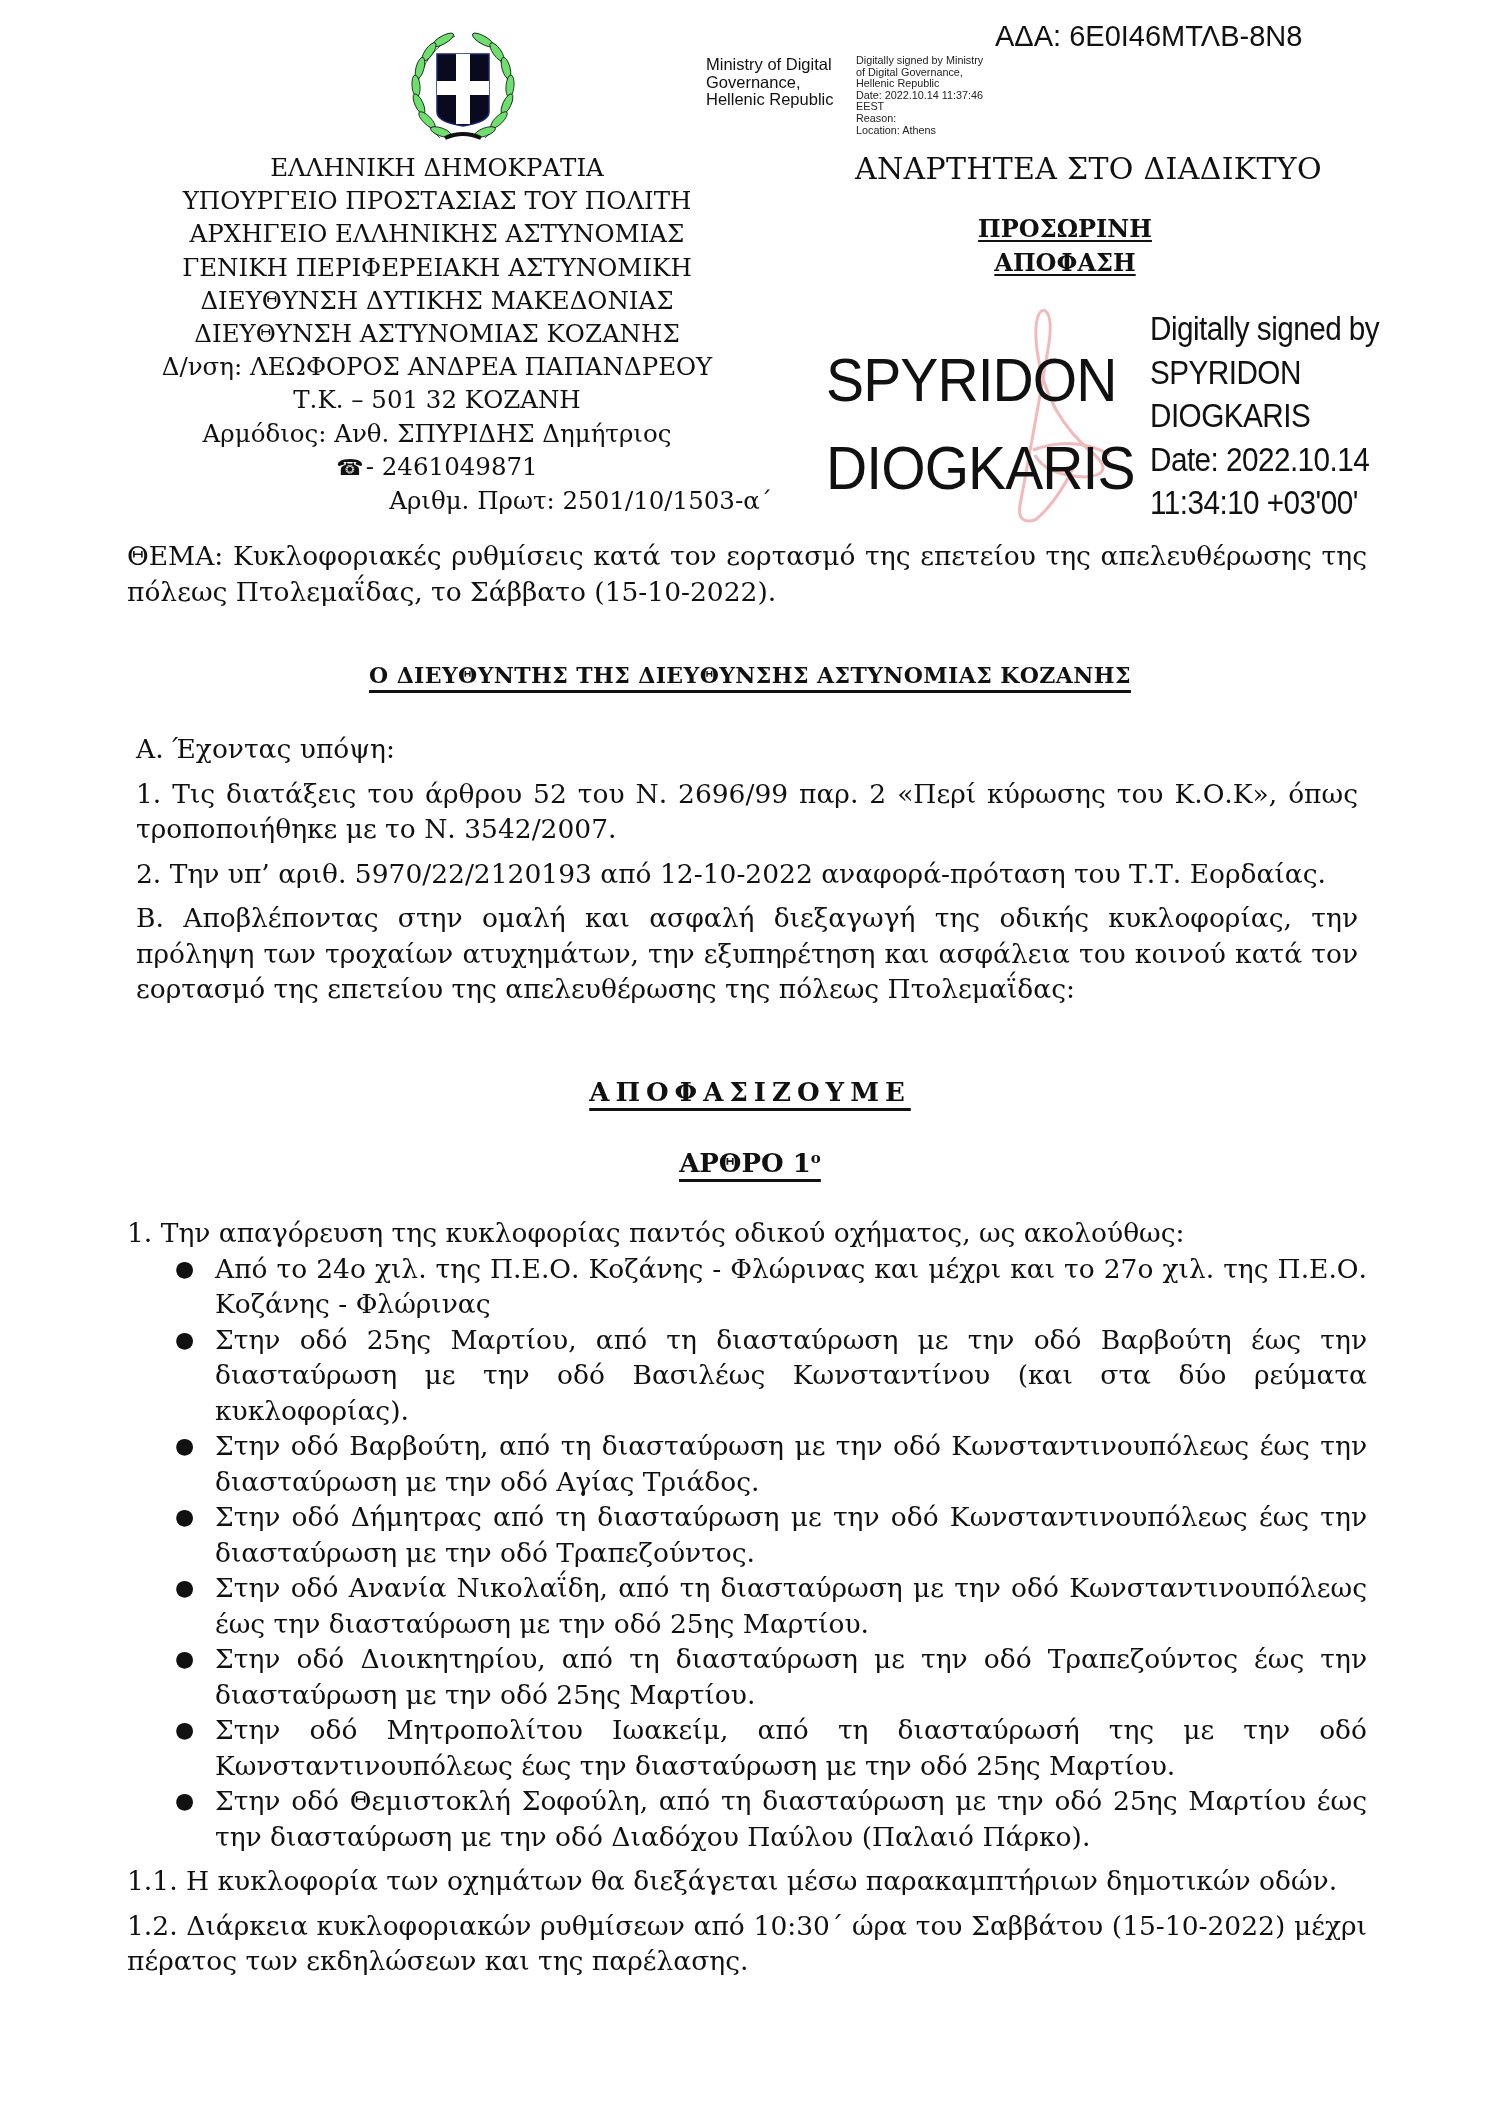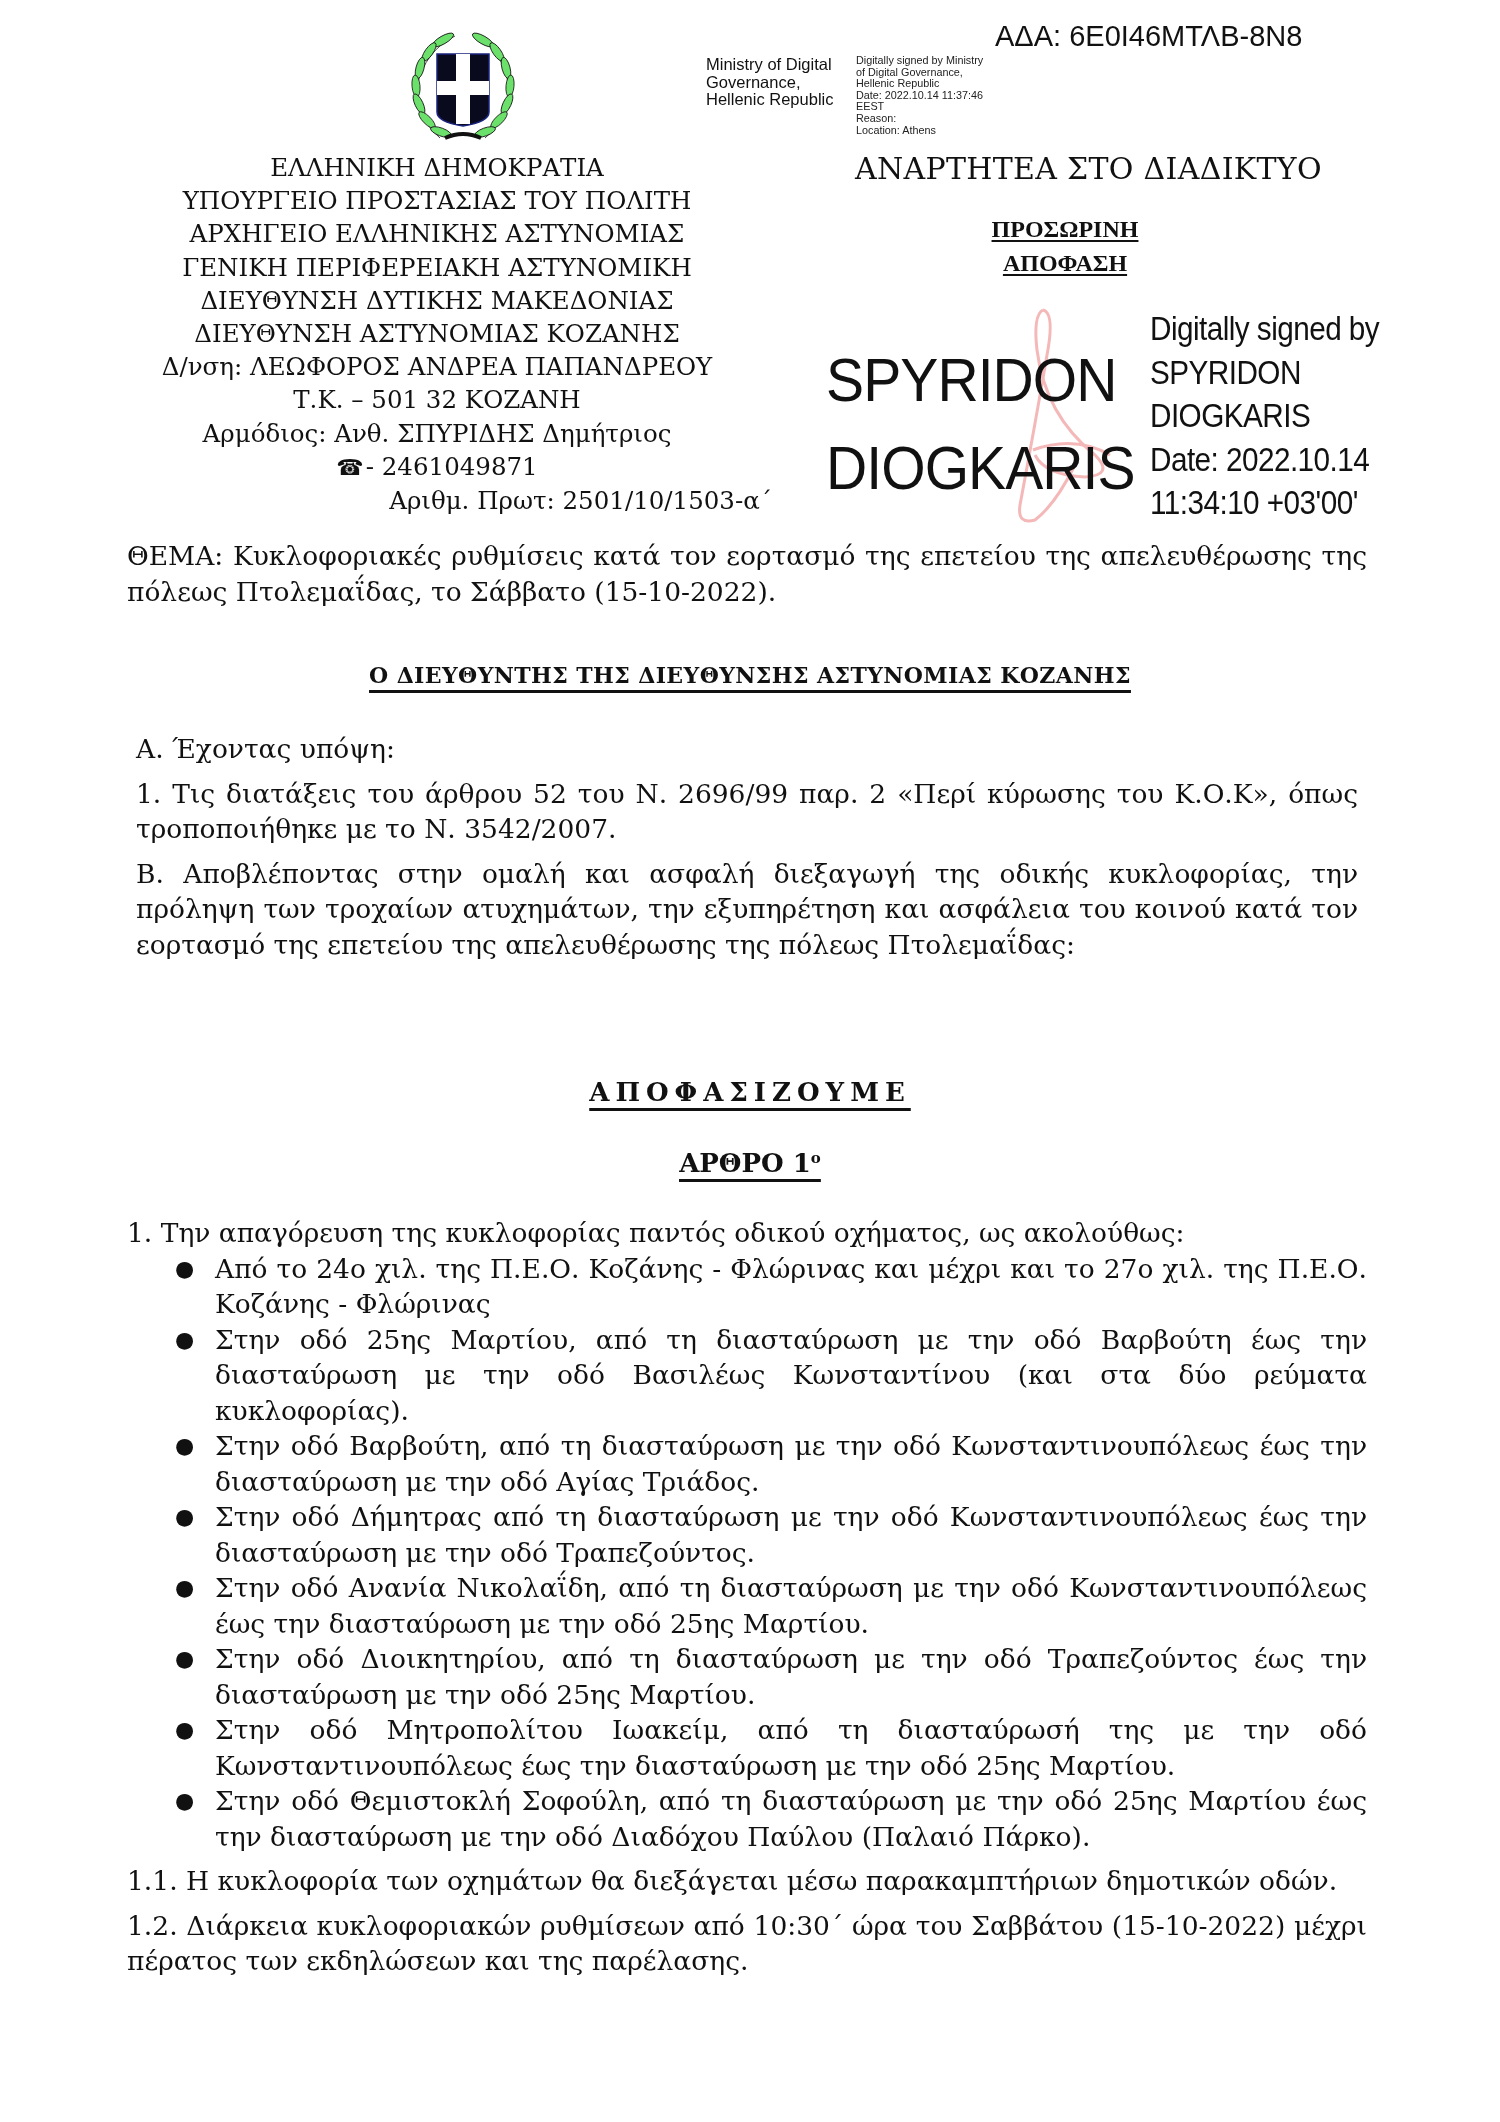--- a/index.html
+++ b/index.html
@@ -14,21 +14,21 @@
   #logo { left: 385px; top: 26px; width: 150px; height: 122px; }
 
   #ministry { left: 706px; top: 56px; font-size: 16.5px; line-height: 17.5px; }
   #ministry-sig { left: 856px; top: 55px; font-size: 10.8px; line-height: 11.6px; color: #222; }
 
   #left-header { left: 102px; top: 151px; width: 670px; text-align: center; font-size: 24.5px; line-height: 33.2px; }
   #left-header .proto { text-align: right; padding-left: 6px; }
   .phone-icon { display: inline-block; font-size: 22px; margin-right: 2px; }
 
   #post-online { left: 855px; top: 151px; font-size: 30px; letter-spacing: 0.3px; }
-  #temp-decision { left: 900px; top: 212px; width: 330px; text-align: center; font-weight: bold; font-size: 24px; line-height: 34px; font-family: Liberation Serif, serif; }
+  #temp-decision { left: 900px; top: 212px; width: 330px; text-align: center; font-weight: bold; font-size: 24px; line-height: 34px; }
   #temp-decision span { text-decoration: underline; text-decoration-thickness: 2px; text-underline-offset: 3px; }
 
   #sig-watermark { left: 1015px; top: 305px; width: 110px; height: 230px; }
   #sig-big { left: 826px; top: 336px; font-size: 62px; line-height: 88px; letter-spacing: -1px; transform: scaleX(0.92); transform-origin: left top; }
   #sig-small { left: 1150px; top: 307px; font-size: 33px; line-height: 43.5px; letter-spacing: -0.6px; transform: scaleX(0.9); transform-origin: left top; }
 
   .body-text { font-size: 26.5px; line-height: 35.5px; }
   #subject { left: 127px; top: 538px; width: 1240px; text-align: justify; }
 
   .center-title { left: 120px; width: 1260px; text-align: center; font-weight: bold; }
@@ -144,20 +144,21 @@
 
 <div id="subject" class="abs serif body-text">ΘΕΜΑ: Κυκλοφοριακές ρυθμίσεις κατά τον εορτασμό της  επετείου της απελευθέρωσης της πόλεως Πτολεμαΐδας, το Σάββατο (15-10-2022).</div>
 
 <div id="director-title" class="abs serif center-title">
   <span>Ο ΔΙΕΥΘΥΝΤΗΣ ΤΗΣ ΔΙΕΥΘΥΝΣΗΣ ΑΣΤΥΝΟΜΙΑΣ ΚΟΖΑΝΗΣ</span>
 </div>
 
 <div id="considerations" class="abs serif body-text">
   <p>Α. Έχοντας υπόψη:</p>
   <p>1. Τις διατάξεις  του άρθρου 52 του Ν. 2696/99 παρ. 2 «Περί κύρωσης του Κ.Ο.Κ», όπως τροποποιήθηκε με το Ν. 3542/2007.</p>
+  <p>2.  Την υπ’ αριθ. 5970/22/2120193 από 12-10-2022 αναφορά-πρόταση του Τ.Τ. Εορδαίας.</p>
   <p>Β. Αποβλέποντας στην ομαλή και ασφαλή διεξαγωγή της οδικής κυκλοφορίας, την πρόληψη των τροχαίων ατυχημάτων, την εξυπηρέτηση και ασφάλεια του κοινού κατά τον εορτασμό της  επετείου της απελευθέρωσης της πόλεως Πτολεμαΐδας:</p>
 </div>
 
 <div id="decide-title" class="abs serif center-title">
   <span>ΑΠΟΦΑΣΙΖΟΥΜΕ</span>
 </div>
 
 <div id="article-title" class="abs serif center-title">
   <span><span>ΑΡΘΡΟ 1</span><sup>ο</sup></span>
 </div>

